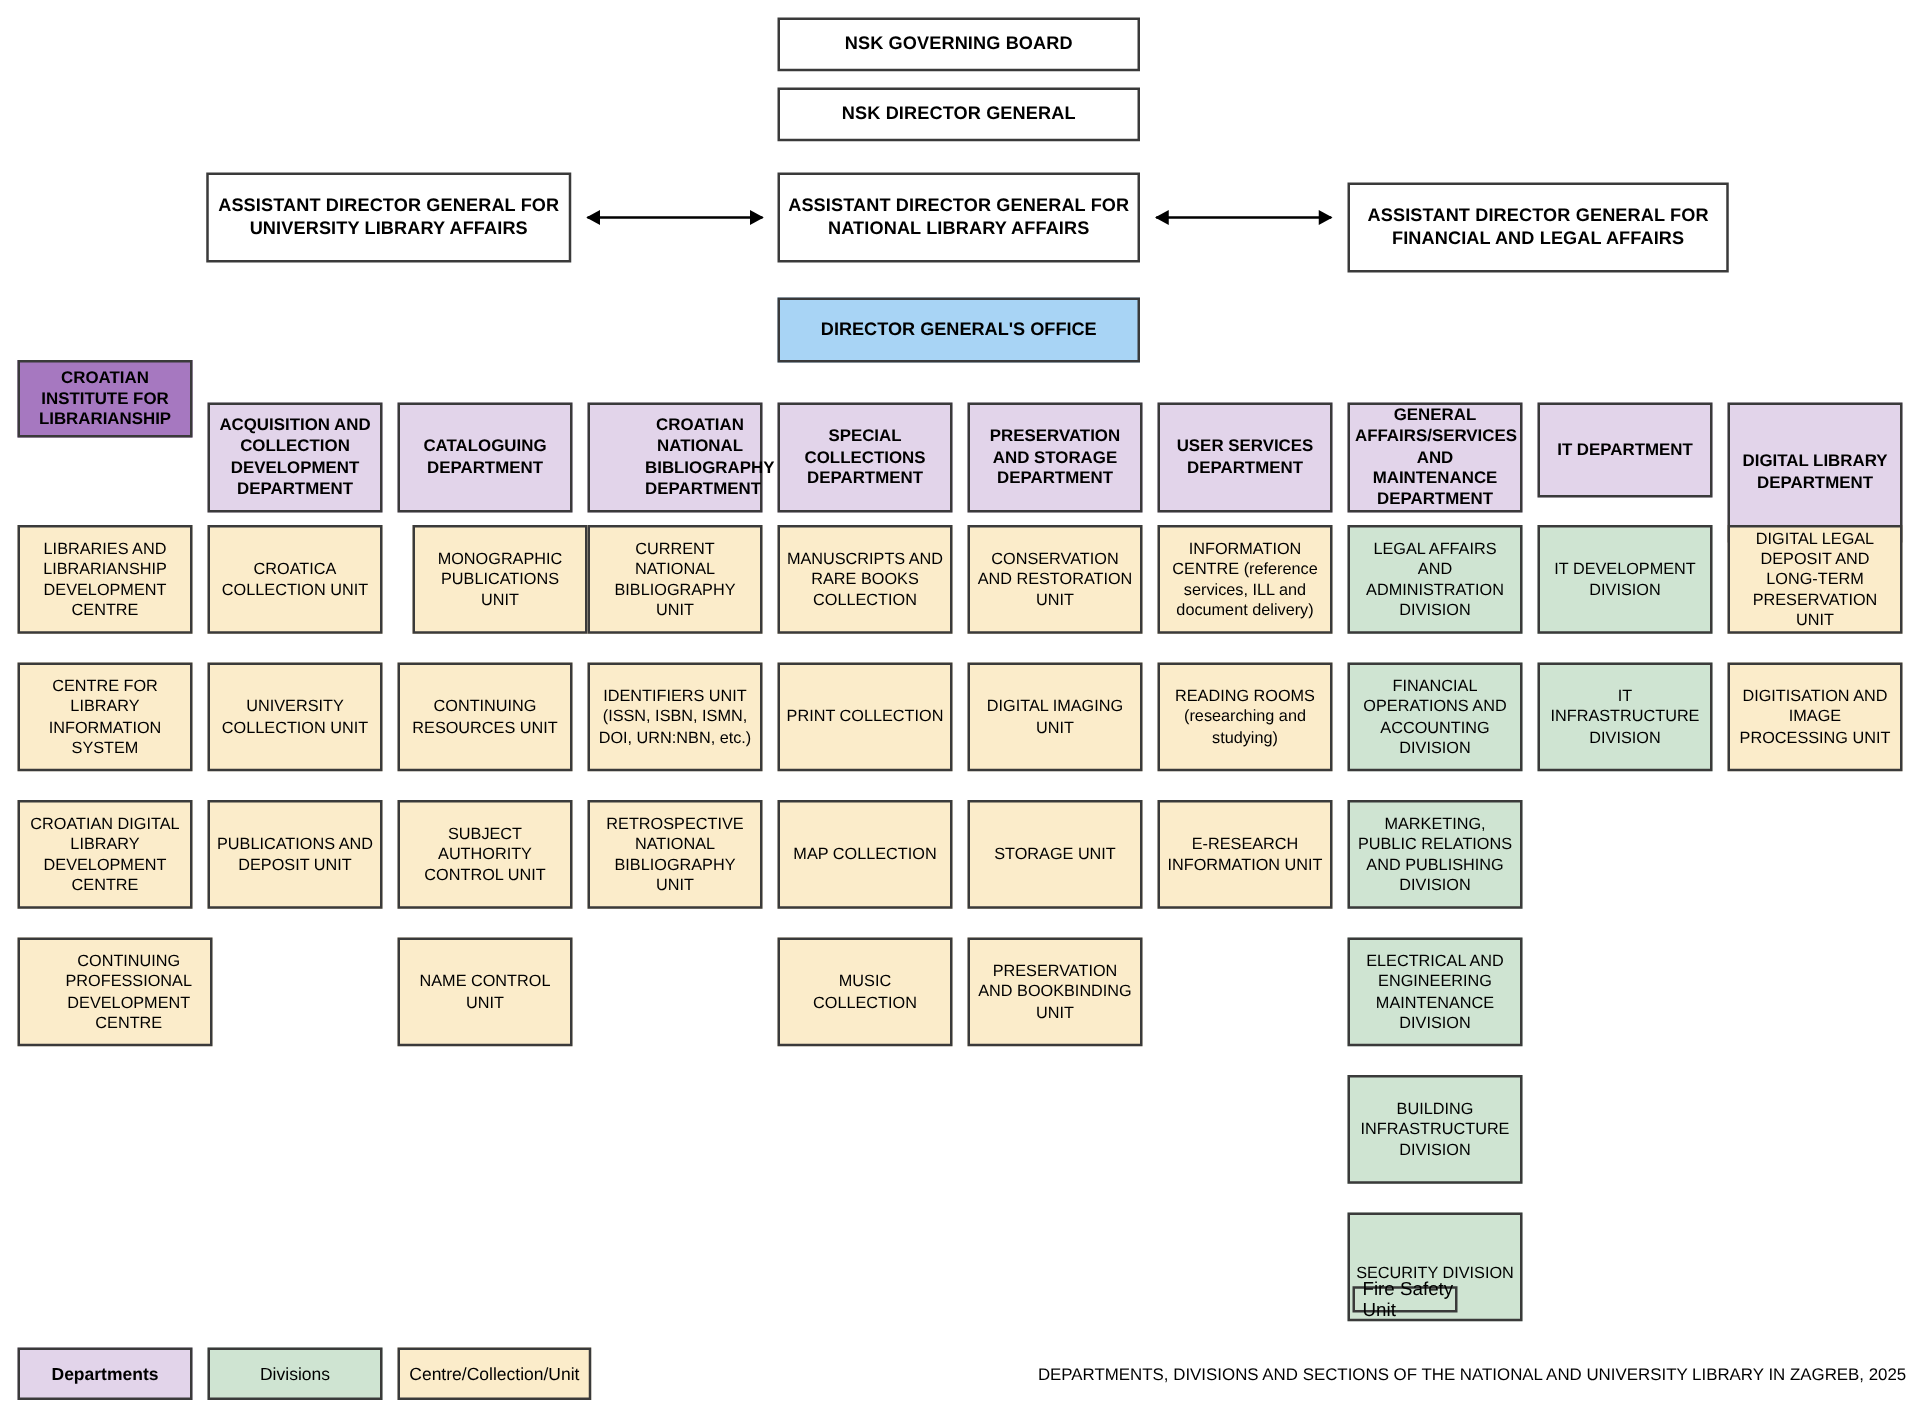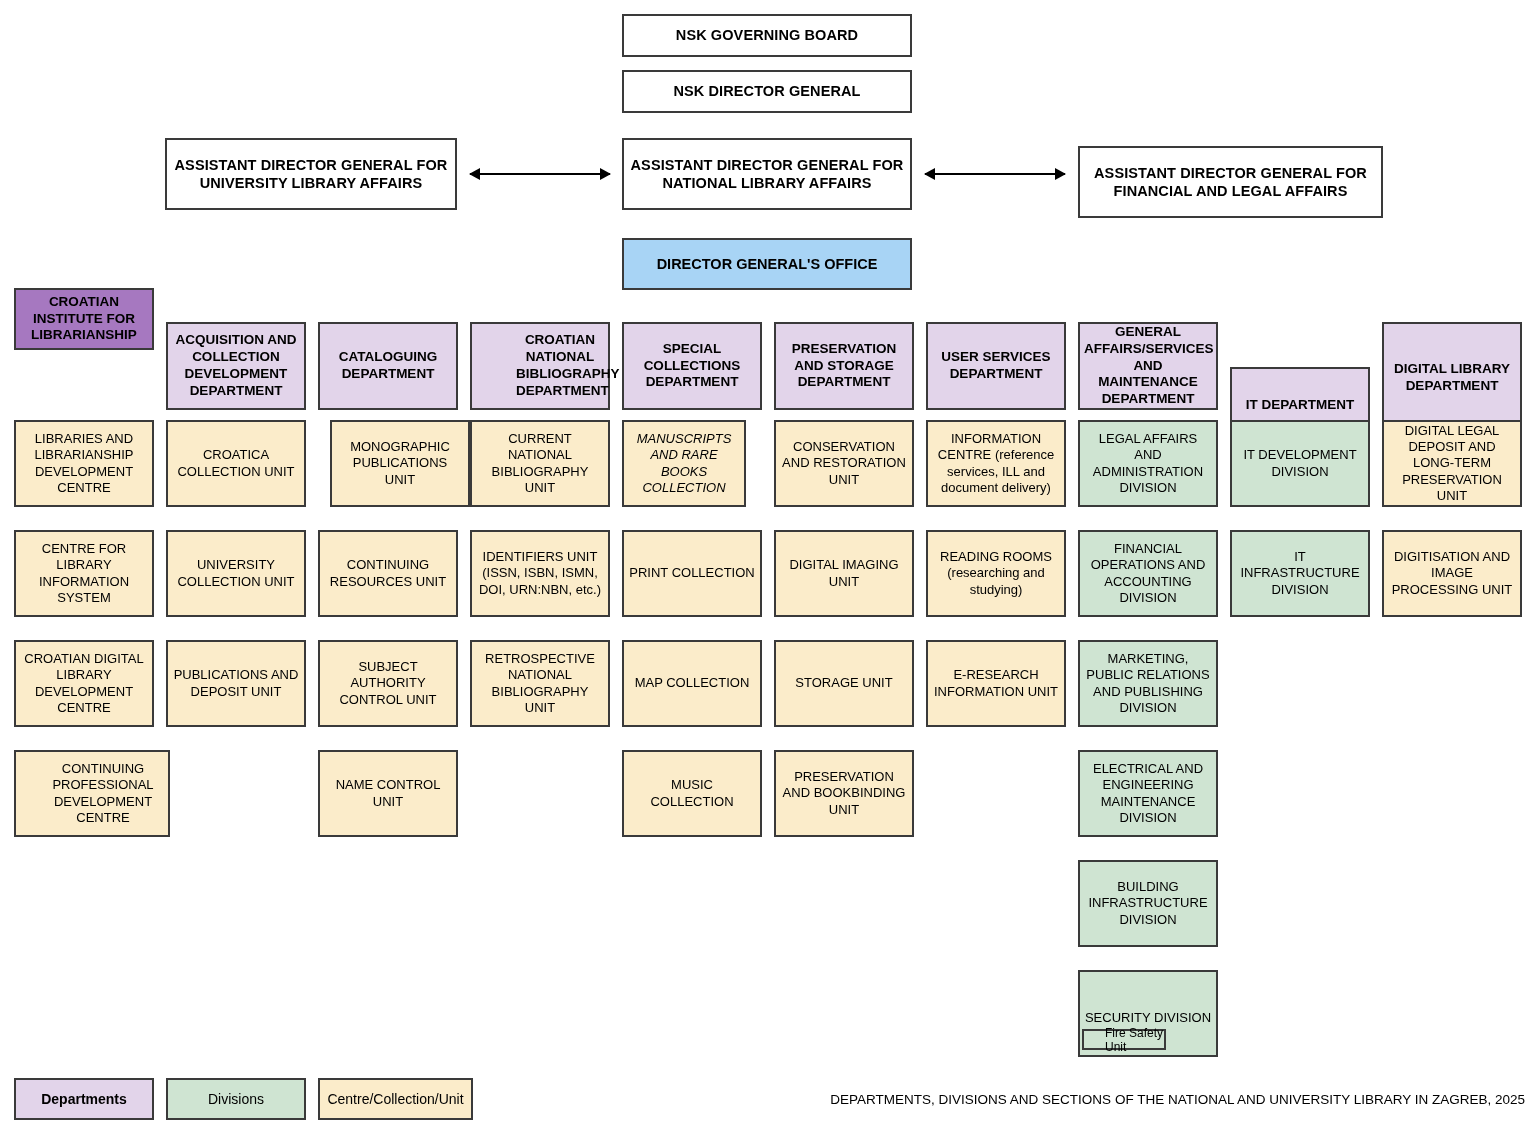--- a/index.html
+++ b/index.html
@@ -64,25 +64,25 @@
     background: #fbecca;
     font-weight: normal;
     font-size: 13px;
   }
   
   .subunit {
     position: absolute;
     box-sizing: border-box;
     border: 2px solid #3a3a3a;
     background: #cfe4d2;
-    font-size: 12px;
+    font-size: 15px;
     display: flex;
     align-items: center;
     justify-content: flex-start;
-    padding-left: 21px;
+    padding-left: 6px;
   }
   .arrow {
     position: absolute;
     height: 2px;
     background: #000000;
   }
   .arrow::before, .arrow::after {
     content: "";
     position: absolute;
     top: -5px;
@@ -195,21 +195,21 @@
     </div>
     <div class="box unit" style="left: 470px; top: 530px; width: 140px; height: 87px;">
       <span>IDENTIFIERS UNIT (ISSN, ISBN, ISMN, DOI, URN:NBN, etc.)</span>
     </div>
     <div class="box unit" style="left: 470px; top: 640px; width: 140px; height: 87px;">
       <span>RETROSPECTIVE NATIONAL BIBLIOGRAPHY UNIT</span>
     </div>
     <div class="box dept" style="left: 622px; top: 322px; width: 140px; height: 88px;">
       <span>SPECIAL COLLECTIONS DEPARTMENT</span>
     </div>
-    <div class="box unit" style="left: 622px; top: 420px; width: 124px; height: 87px; font-style: italic;">
+    <div class="box unit" style="left: 622px; top: 420px; width: 140px; height: 87px;">
       <span>MANUSCRIPTS AND RARE BOOKS COLLECTION</span>
     </div>
     <div class="box unit" style="left: 622px; top: 530px; width: 140px; height: 87px;">
       <span>PRINT COLLECTION</span>
     </div>
     <div class="box unit" style="left: 622px; top: 640px; width: 140px; height: 87px;">
       <span>MAP COLLECTION</span>
     </div>
     <div class="box unit" style="left: 622px; top: 750px; width: 140px; height: 87px;">
       <span>MUSIC COLLECTION</span>
@@ -258,21 +258,21 @@
     </div>
     <div class="box division" style="left: 1078px; top: 860px; width: 140px; height: 87px;">
       <span>BUILDING INFRASTRUCTURE DIVISION</span>
     </div>
     <div class="box division" style="left: 1078px; top: 970px; width: 140px; height: 87px; align-items: flex-start; padding-top: 38px;">
       <span>SECURITY DIVISION</span>
     </div>
     <div class="subunit" style="left: 1082px; top: 1029px; width: 84px; height: 21px;">
       <span>Fire Safety Unit</span>
     </div>
-    <div class="box dept" style="left: 1230px; top: 322px; width: 140px; height: 76px; margin-top: 45px;">
+    <div class="box dept" style="left: 1230px; top: 322px; width: 140px; height: 76px;">
       <span>IT DEPARTMENT</span>
     </div>
     <div class="box division" style="left: 1230px; top: 420px; width: 140px; height: 87px;">
       <span>IT DEVELOPMENT DIVISION</span>
     </div>
     <div class="box division" style="left: 1230px; top: 530px; width: 140px; height: 87px;">
       <span>IT INFRASTRUCTURE DIVISION</span>
     </div>
     <div class="box dept" style="left: 1382px; top: 322px; width: 140px; height: 112px;">
       <span>DIGITAL LIBRARY DEPARTMENT</span>

